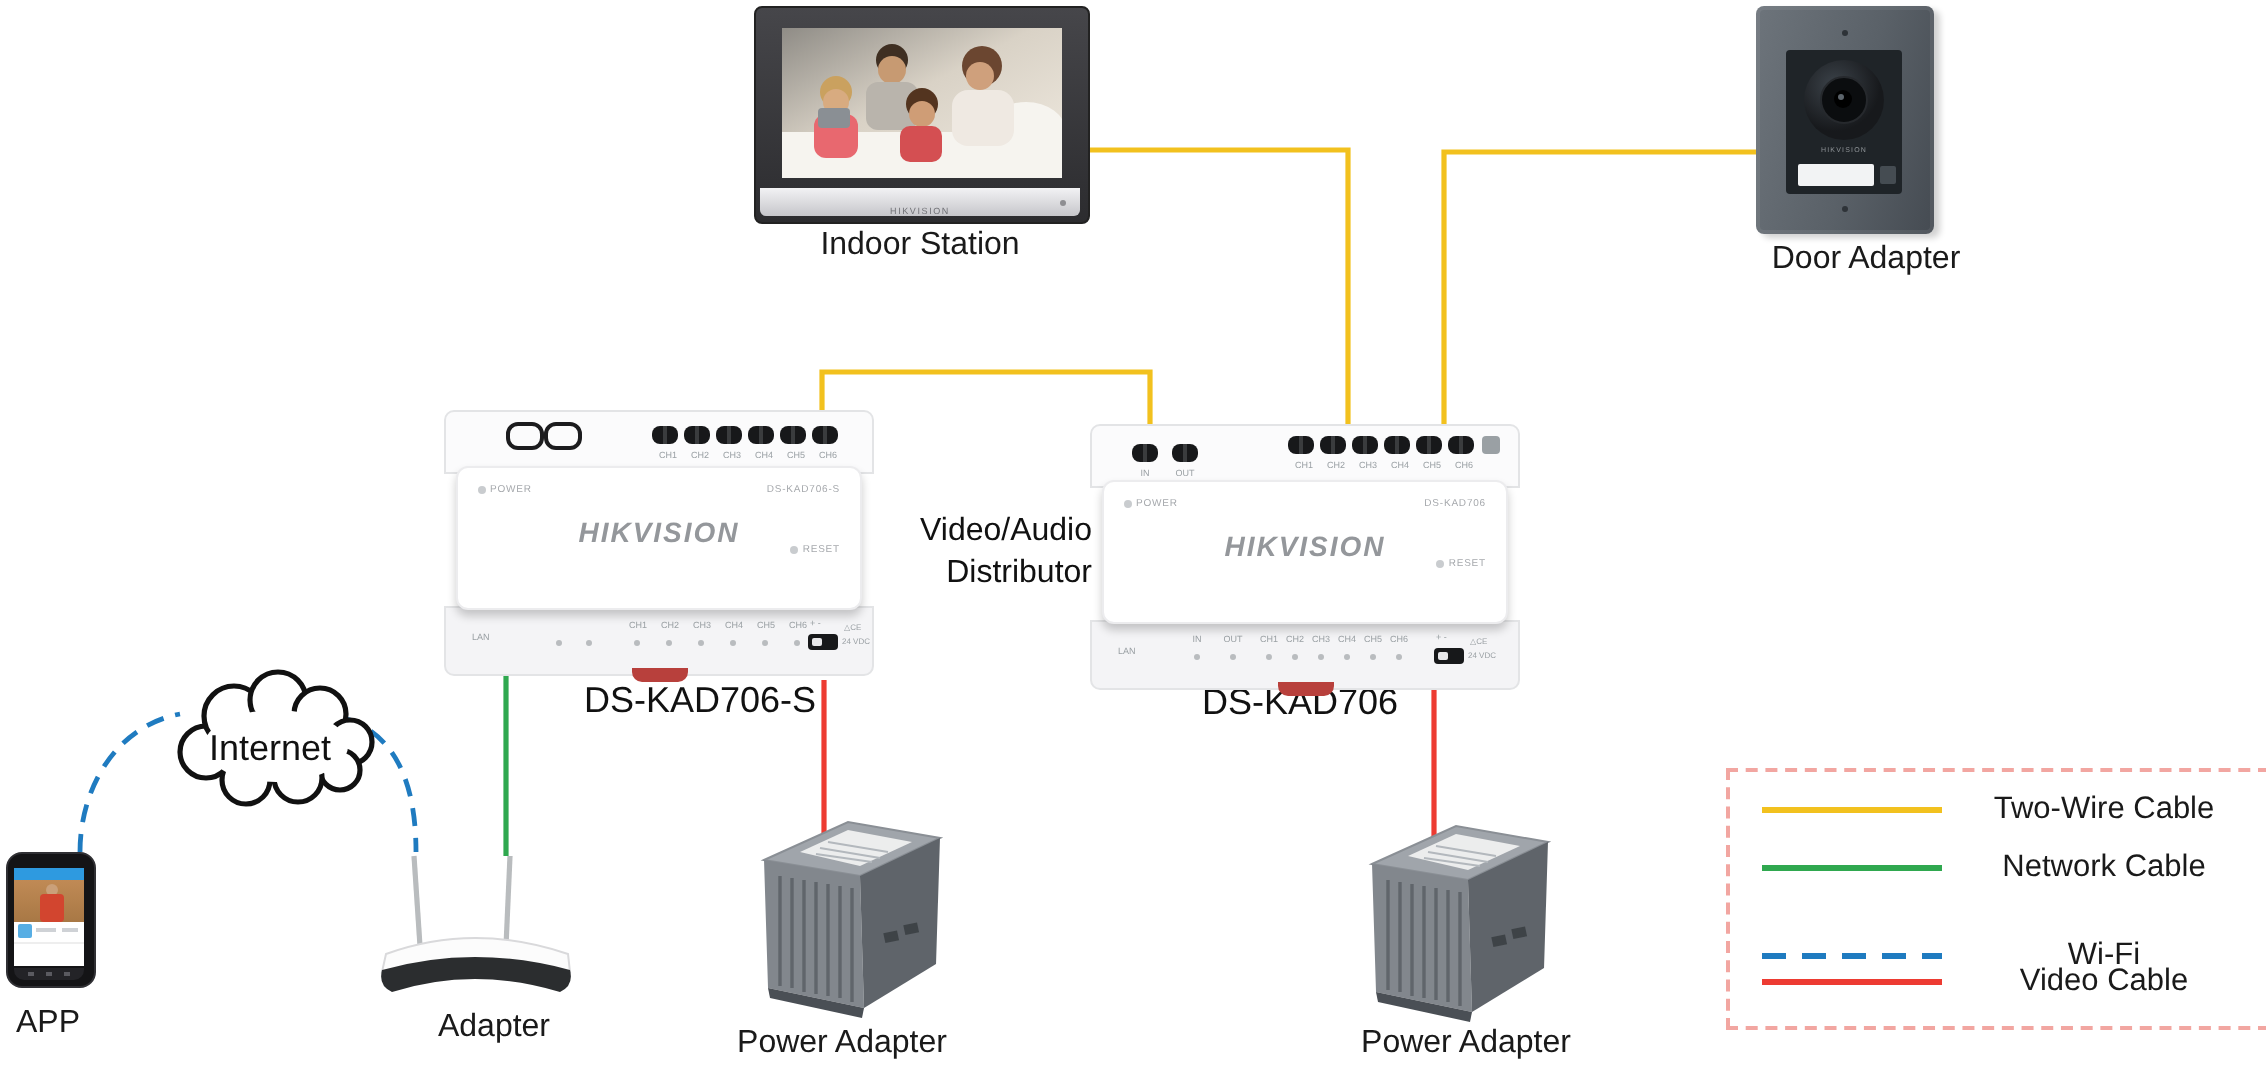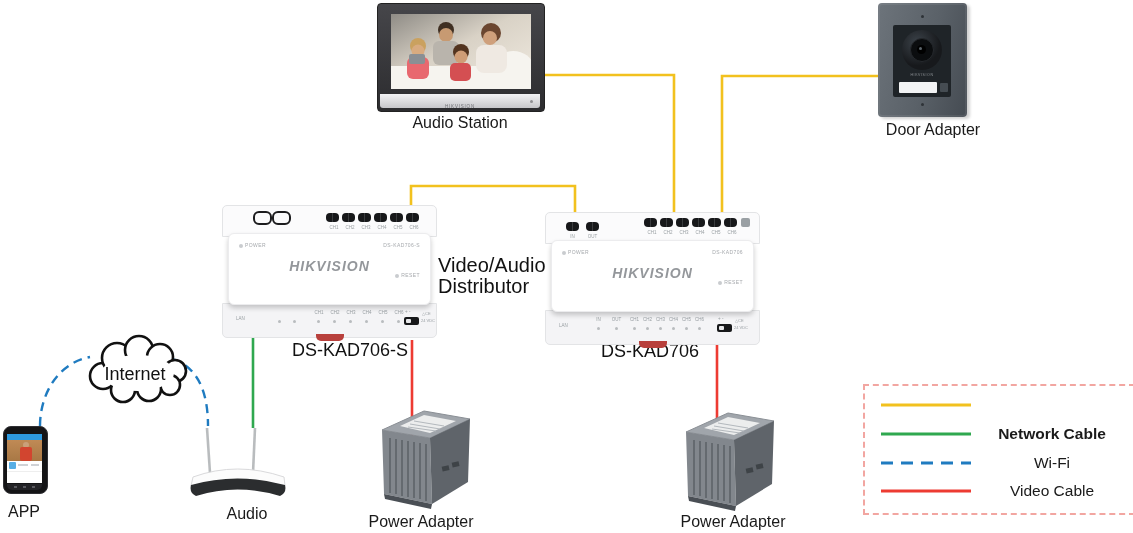--- a/index.html
+++ b/index.html
@@ -1,20 +1,20 @@
 <!DOCTYPE html>
 <html><head>
 <meta charset="utf-8">
 <style>
   html,body{margin:0;padding:0;background:#ffffff;}
   #canvas{position:relative;width:1133px;height:533px;background:#fff;overflow:hidden;
           font-family:"Liberation Sans",sans-serif;color:#1a1a1a;}
   .caption{position:absolute;font-size:16px;color:#1a1a1a;text-align:center;white-space:nowrap;}
   .caption-lg{position:absolute;font-size:18px;color:#111;text-align:center;white-space:nowrap;}
-  .caption-wrap{position:absolute;font-size:20px;color:#111;text-align:left;line-height:21px;}
+  .caption-wrap{position:absolute;font-size:16px;color:#111;text-align:right;line-height:21px;}
 
   
   .dist{position:absolute;width:215px;height:132px;z-index:3;}
   .d-toprail{position:absolute;left:0;top:0;width:213px;height:30px;background:#fbfbfc;
              border:1px solid #e3e4e6;border-radius:5px 5px 0 0;}
   .d-face{position:absolute;left:6px;top:28px;width:201px;height:70px;background:#ffffff;
           border:1px solid #ececee;border-radius:6px;z-index:2;
           box-shadow:0 3px 5px rgba(0,0,0,.20);}
   .d-botrail{position:absolute;left:0;top:98px;width:213px;height:33px;background:#f4f4f6;
              border:1px solid #e3e4e6;border-radius:0 0 5px 5px;}
@@ -130,21 +130,21 @@
         <circle cx="70" cy="38" r="8" fill="#53341f"></circle>
           <circle cx="70" cy="43" r="6.5" fill="#cf9d76"></circle>
         <rect x="59" y="49" width="21" height="18" rx="5" fill="#d44f52"></rect>
       </svg>
     </div>
     <div class="is-bar">
       <span>HIKVISION</span>
       <i></i>
     </div>
   </div>
-  <div class="caption" style="left:400px;top:114px;width:120px;">Audio Station</div>
+  <div class="caption" style="left:400px;top:114px;width:120px;">Indoor Station</div>
 
   <div class="door">
     <i class="ds-screw" style="left:43px;top:12px;"></i>
     <i class="ds-screw" style="left:43px;top:100px;"></i>
     <div class="ds-module">
       <div class="ds-lens-outer">
         <div class="ds-lens-mid">
           <div class="ds-lens-in">
               <i class="ds-lens-hl"></i>
             </div>
@@ -325,21 +325,21 @@
     <ellipse cx="63" cy="43" rx="36" ry="18" fill="#fff"></ellipse>
     <text x="60" y="50" text-anchor="middle" font-size="18" fill="#111">Internet</text>
   </svg>
 
   <svg class="nodeart" style="left:185px;top:425px;" width="108" height="78" viewBox="0 0 108 78">
     <line x1="25" y1="48" x2="22" y2="3" stroke="#b9bcbe" stroke-width="2.6"></line>
     <line x1="68" y1="48" x2="70" y2="3" stroke="#b9bcbe" stroke-width="2.6"></line>
     <path d="M8 52 Q52 36 99 52 L100 61 Q52 48 6 61 Z" fill="#fcfcfc" stroke="#d9d9db" stroke-width="1"></path>
     <path d="M6 60 Q52 47 100 60 Q102 68 95 71 Q52 58 11 71 Q4 68 6 60 Z" fill="#2b2d2f"></path>
   </svg>
-  <div class="caption" style="left:207px;top:505px;width:80px;">Audio</div>
+  <div class="caption" style="left:207px;top:505px;width:80px;">Adapter</div>
 
   <svg class="nodeart" style="left:366px;top:406px;" width="112" height="104" viewBox="0 0 112 104">
     <polygon points="16,24 58,5 104,13 64,32" fill="#a0a5ab" stroke="#8a8f95" stroke-width="1"></polygon>
     <polygon points="34,20 58,9 90,15 64,27" fill="#eceded"></polygon>
     <path d="M44 18 L74 23 M42 21 L70 25 M48 15 L78 20" stroke="#b3b8bd" stroke-width="1" fill="none"></path>
     <polygon points="16,24 64,32 66,98 18,88" fill="#82878d"></polygon>
     <path d="M24 32 L24 87 M30 33 L30 88 M36 34 L36 90 M42 35 L42 91 M48 36 L48 92 M54 37 L54 93 M60 38 L60 95" stroke="#60656b" stroke-width="1.7" fill="none"></path>
     <polygon points="64,32 104,13 102,76 66,98" fill="#5f646a"></polygon>
     <rect x="76" y="60" width="7" height="5" fill="#3e4347" transform="rotate(-12 79 62)"></rect>
     <rect x="86" y="56" width="7" height="5" fill="#3e4347" transform="rotate(-12 89 58)"></rect>
@@ -358,28 +358,29 @@
     <rect x="86" y="56" width="7" height="5" fill="#3e4347" transform="rotate(-12 89 58)"></rect>
     <polygon points="18,88 66,98 65,103 19,93" fill="#4a4f55"></polygon>
   </svg>
   <div class="caption" style="left:673px;top:513px;width:120px;">Power Adapter</div>
 
   <div class="legend">
     <div class="lg-row" style="top:8px;">
       <svg class="lg-line" width="90" height="6">
         <line x1="0" y1="3" x2="90" y2="3" stroke-width="3" stroke="#F2C11E"></line>
       </svg>
-    </div>
-    <div class="lg-row" style="top:37px;font-weight:bold;">
+      <div class="lg-label">Two-Wire Cable</div>
+    </div>
+    <div class="lg-row" style="top:37px;">
       <svg class="lg-line" width="90" height="6">
         <line x1="0" y1="3" x2="90" y2="3" stroke-width="3" stroke="#2FA84F"></line>
       </svg>
       <div class="lg-label">Network Cable</div>
     </div>
-    <div class="lg-row" style="top:66px;justify-content:center;">
+    <div class="lg-row" style="top:81px;justify-content:center;">
       <svg class="lg-line" width="90" height="6">
         <line x1="0" y1="3" x2="90" y2="3" stroke-width="3" stroke-dasharray="12 8" stroke="#1F7BC0"></line>
       </svg>
       <div class="lg-label">Wi-Fi</div>
     </div>
     <div class="lg-row" style="top:94px;">
       <svg class="lg-line" width="90" height="6">
         <line x1="0" y1="3" x2="90" y2="3" stroke-width="3" stroke="#ED3B32"></line>
       </svg>
       <div class="lg-label">Video Cable</div>

